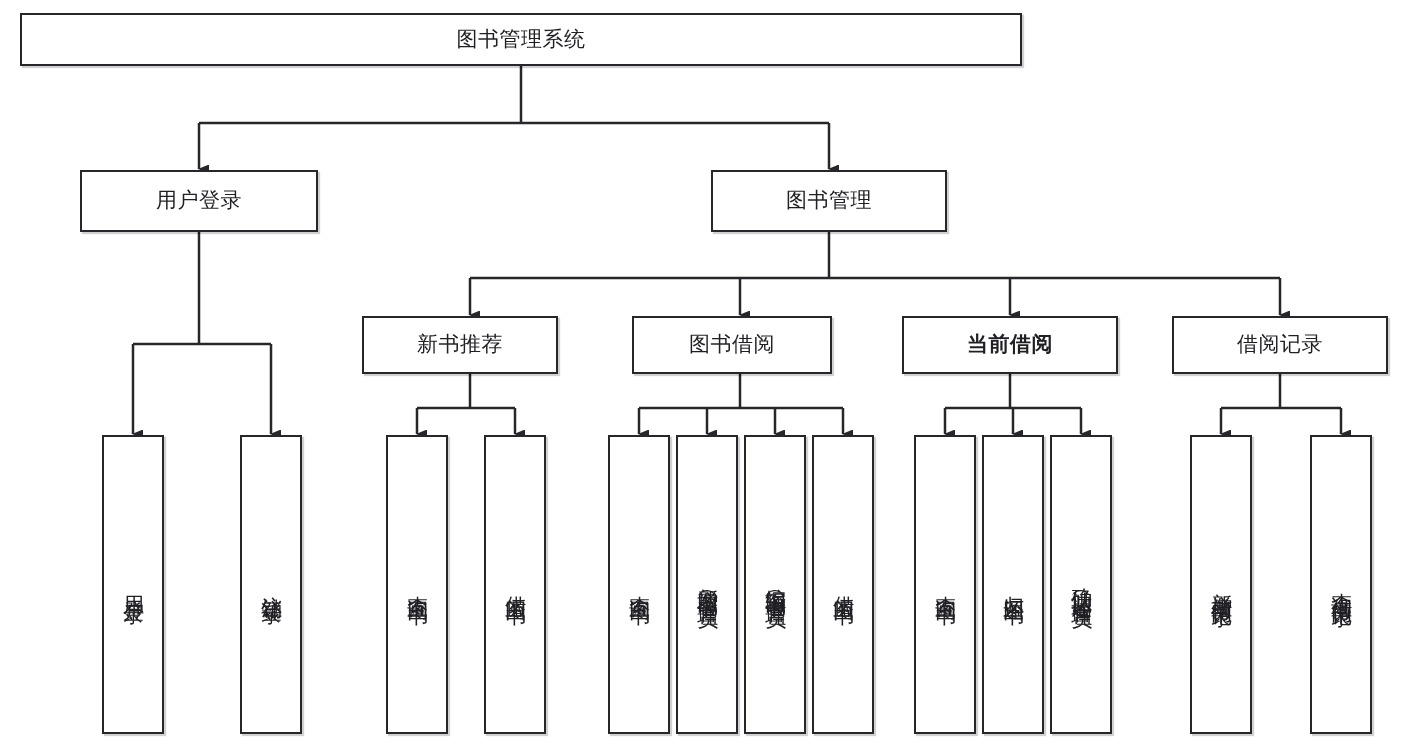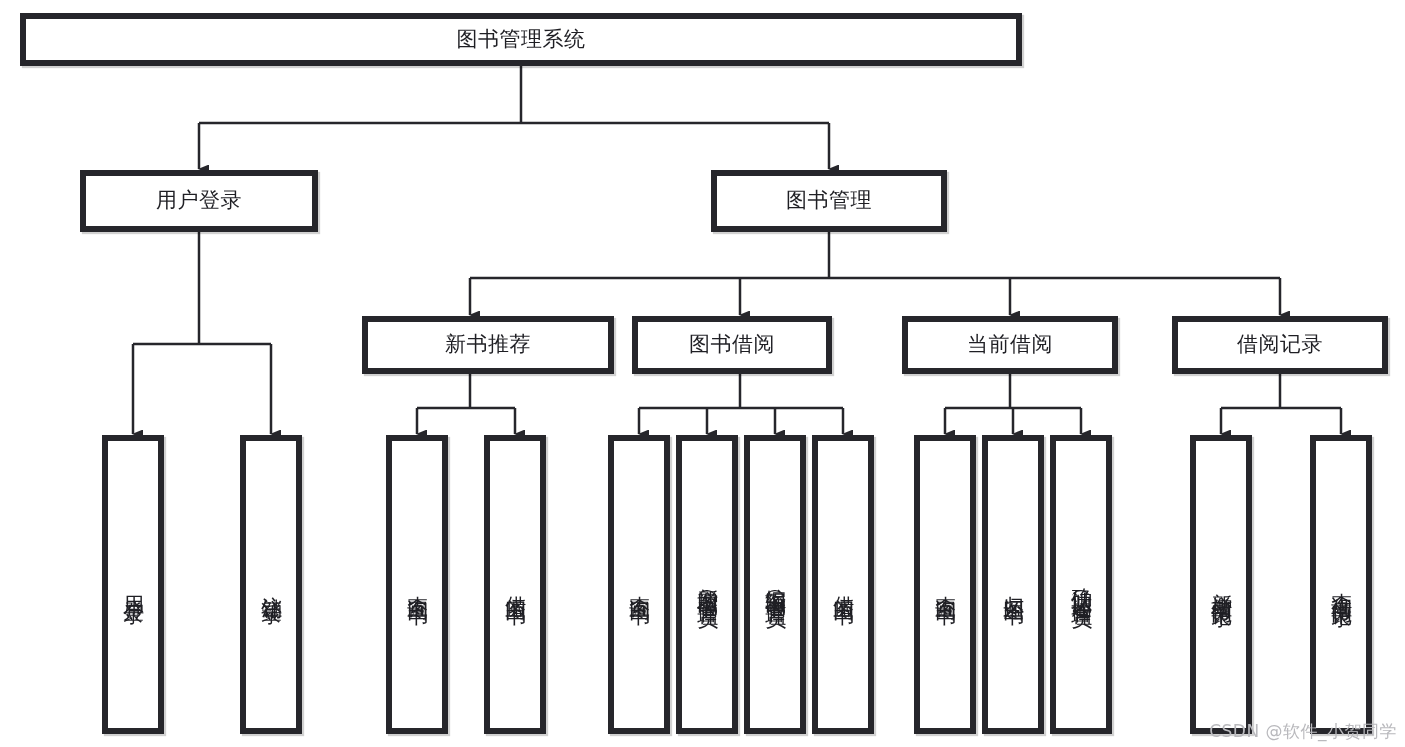--- a/index.html
+++ b/index.html
@@ -23,21 +23,21 @@
     position: absolute;
     top: 0;
     left: 0;
     width: 1405px;
     height: 747px;
   }
   .node-box {
     position: absolute;
     box-sizing: border-box;
     background: #ffffff;
-    border: 6px solid #be185d;
+    border: 2px solid #be185d;
     box-shadow: 2px 2px 1px rgba(0,0,0,0.18);
     display: flex;
     align-items: center;
     justify-content: center;
     overflow: hidden;
   }
   .node-label {
     color: #1f1f24;
     font-size: 21px;
     line-height: 1.12;
@@ -112,28 +112,28 @@
   <div id="nodes-layer">
       <div class="node-box" style="left: 20px; top: 13px; width: 1002px; height: 53px; border-color: rgb(38, 38, 43);">
         <span class="node-label" style="color: rgb(31, 31, 36);">图书管理系统</span>
       </div>
       <div class="node-box" style="left: 80px; top: 170px; width: 238px; height: 62px; border-color: rgb(38, 38, 43);">
         <span class="node-label" style="color: rgb(31, 31, 36);">用户登录</span>
       </div>
       <div class="node-box" style="left: 711px; top: 170px; width: 236px; height: 62px; border-color: rgb(38, 38, 43);">
         <span class="node-label" style="color: rgb(31, 31, 36);">图书管理</span>
       </div>
-      <div class="node-box" style="left: 362px; top: 316px; width: 252px; height: 58px; border-color: rgb(38, 38, 43);">
+      <div class="node-box" style="left: 362px; top: 316px; width: 196px; height: 58px; border-color: rgb(38, 38, 43);">
         <span class="node-label" style="color: rgb(31, 31, 36);">新书推荐</span>
       </div>
       <div class="node-box" style="left: 632px; top: 316px; width: 200px; height: 58px; border-color: rgb(38, 38, 43);">
         <span class="node-label" style="color: rgb(31, 31, 36);">图书借阅</span>
       </div>
       <div class="node-box" style="left: 902px; top: 316px; width: 216px; height: 58px; border-color: rgb(38, 38, 43);">
-        <span class="node-label" style="color: rgb(31, 31, 36);">当前借阅</span>
+        <span class="node-label" style="color: rgb(31, 31, 36); font-weight: bold;">当前借阅</span>
       </div>
       <div class="node-box" style="left: 1172px; top: 316px; width: 216px; height: 58px; border-color: rgb(38, 38, 43); justify-content: center;">
         <span class="node-label" style="color: rgb(31, 31, 36);">借阅记录</span>
       </div>
       <div class="node-box vertical" style="left: 102px; top: 435px; width: 62px; height: 299px; border-color: rgb(38, 38, 43);">
         <span class="node-label" style="color: rgb(31, 31, 36);">用户登录</span>
       </div>
       <div class="node-box vertical" style="left: 240px; top: 435px; width: 62px; height: 299px; border-color: rgb(38, 38, 43);">
         <span class="node-label" style="color: rgb(31, 31, 36);">注销登录</span>
       </div>
@@ -165,15 +165,14 @@
         <span class="node-label" style="color: rgb(31, 31, 36);">确认归还（管理员）</span>
       </div>
       <div class="node-box vertical" style="left: 1190px; top: 435px; width: 62px; height: 299px; border-color: rgb(38, 38, 43);">
         <span class="node-label" style="color: rgb(31, 31, 36);">新增借阅记录</span>
       </div>
       <div class="node-box vertical" style="left: 1310px; top: 435px; width: 62px; height: 299px; border-color: rgb(38, 38, 43);">
         <span class="node-label" style="color: rgb(31, 31, 36);">查询借阅记录</span>
       </div>
     </div>
 
-  <div id="watermark">CSDN @软件_小贺同学</div>
 
 </div>
 
 </body></html>

